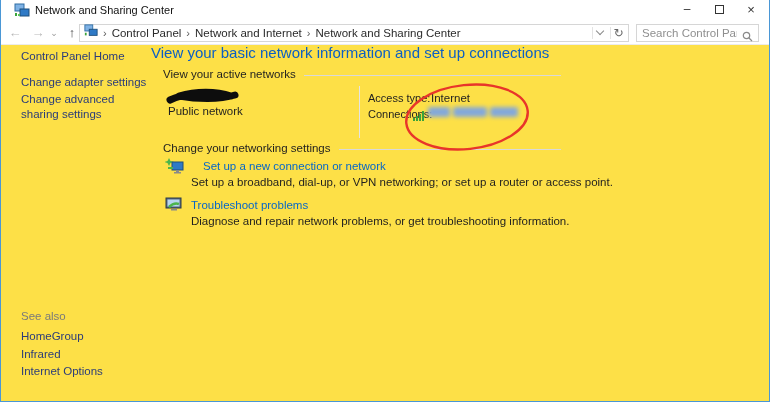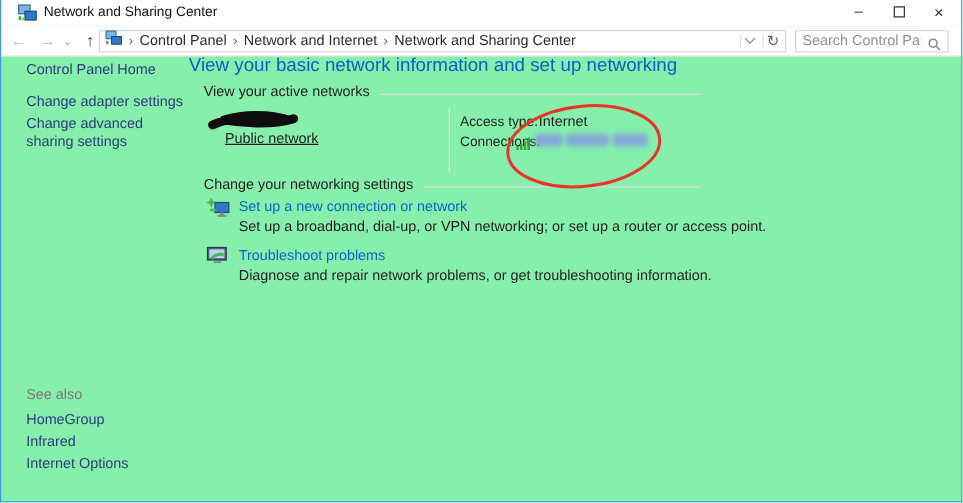--- a/index.html
+++ b/index.html
@@ -1,19 +1,19 @@
 <!DOCTYPE html>
 <html><head>
 <meta charset="utf-8">
 <style>
   * { margin:0; padding:0; box-sizing:border-box; }
   html,body { background:#fff; }
   body { font-family:"Liberation Sans","DejaVu Sans",sans-serif; }
   #window {
-    position:relative; width:770px; height:402px; background:#86efac;
+    position:relative; width:770px; height:402px; background:#fde047;
     border-left:1px solid #4a97d6; border-right:1px solid #4a97d6; border-bottom:1px solid #4a97d6;
     overflow:hidden;
   }
   
   .titlebar { position:absolute; top:0; left:0; right:0; height:21px; background:#fff; }
   .app-icon { position:absolute; left:13px; top:3px; }
   .title-text { position:absolute; left:34px; top:0; line-height:21px; font-size:11px; color:#111; }
   .cap-btn { position:absolute; top:0; width:32px; height:20px; text-align:center; line-height:19px; font-size:12px; color:#333; }
   .cap-min { left:670px; }
   .cap-max { left:702px; }
@@ -121,28 +121,28 @@
   </div>
 
   <div class="side-item side-link" style="top:75px;">Change adapter settings</div>
   <div class="side-item side-home" style="top:49px;">Control Panel Home</div>
   <div class="side-item side-link" style="top:92px; width:128px;">Change advanced sharing settings</div>
   <div class="side-item side-head" style="top:309px;">See also</div>
   <div class="side-item side-link" style="top:329px;">HomeGroup</div>
   <div class="side-item side-link" style="top:347px;">Infrared</div>
   <div class="side-item side-link" style="top:364px;">Internet Options</div>
 
-  <div class="main-heading">View your basic network information and set up networking</div>
+  <div class="main-heading">View your basic network information and set up connections</div>
 
   <div class="section-row" style="top:68px;">
     <span class="section-label">View your active networks</span>
     <span class="section-line"></span>
   </div>
 
-  <div class="body-text" style="left:179px; top:105px;text-decoration:underline;">Public network</div>
+  <div class="body-text" style="left:167px; top:105px;">Public network</div>
   <div class="net-divider"></div>
   <div class="net-label" style="top:92px;">Access type:</div>
   <div class="net-value" style="top:92px;text-align:center;">Internet</div>
   <div class="net-label" style="top:108px;">Connections:</div>
   <span class="wifi-icon">
     <svg width="13" height="11" viewBox="0 0 13 11">
       <rect x="0" y="8" width="2" height="3" fill="#3aa33a"></rect>
       <rect x="3" y="6" width="2" height="5" fill="#3aa33a"></rect>
       <rect x="6" y="4" width="2" height="7" fill="#3aa33a"></rect>
       <rect x="9" y="1" width="2" height="10" fill="#3aa33a"></rect>
@@ -161,21 +161,21 @@
 
   <span class="task-icon" style="top:158px;">
     <svg width="19" height="17" viewBox="0 0 19 17">
       <polygon points="4,0 5.5,3 9,4 5.5,5 4,8 2.5,5 -0.5,4 2.5,3" fill="#4cb54c"></polygon>
       <rect x="7" y="4" width="11" height="8" fill="#2f7ac6" stroke="#1d4f7c"></rect>
       <rect x="11" y="12" width="3" height="2" fill="#8a8a8a"></rect>
       <rect x="9" y="14" width="7" height="1.5" fill="#8a8a8a"></rect>
       <rect x="3" y="9" width="5" height="2" fill="#4cb54c"></rect>
     </svg>
   </span>
-  <div class="task-link" style="top:160px;">Set up a new connection or network</div>
+  <div class="task-link" style="top:160px;margin-left:12px;">Set up a new connection or network</div>
   <div class="task-desc" style="top:176px;">Set up a broadband, dial-up, or VPN networking; or set up a router or access point.</div>
 
   <span class="task-icon" style="top:197px;">
     <svg width="18" height="16" viewBox="0 0 18 16">
       <rect x="1" y="1" width="15" height="10" fill="#55687e" stroke="#2c3a49"></rect>
       <rect x="2.5" y="2.5" width="12" height="7" fill="#b9d6ef"></rect>
       <path d="M4 10 Q9 5 14 7" stroke="#4cb54c" stroke-width="2.5" fill="none"></path>
       <rect x="6" y="12" width="6" height="1.5" fill="#8a8a8a"></rect>
     </svg>
   </span>

